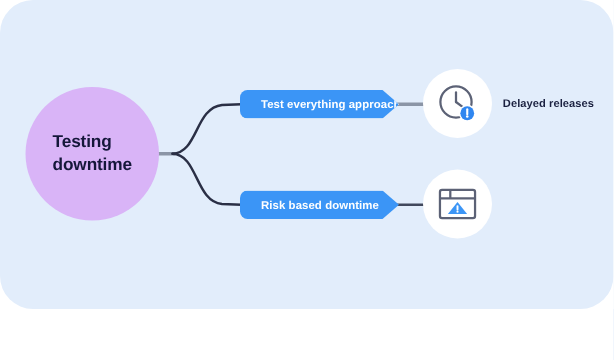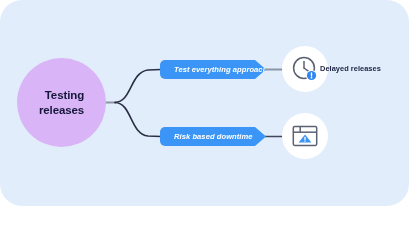--- a/index.html
+++ b/index.html
@@ -45,21 +45,21 @@
     position: absolute;
     left: 17px;
     top: 58px;
     width: 89px;
     height: 89px;
     border-radius: 50%;
     background: #d9b4f7;
     display: flex;
     align-items: center;
     justify-content: center;
-    text-align: right;
+    text-align: left;
     box-sizing: border-box;
   }
   #central-node .node-text {
     font-size: 11.5px;
     font-weight: bold;
     line-height: 1.28;
     color: #15173a;
     letter-spacing: -0.1px;
   }
   
@@ -69,21 +69,20 @@
     background: #3b95f6;
     display: flex;
     align-items: center;
     box-sizing: border-box;
     padding-left: 14px;
     padding-right: 18px;
     border-top-left-radius: 5px;
     border-bottom-left-radius: 5px;
     -webkit-clip-path: polygon(0 0, calc(100% - 11px) 0, 100% 50%, calc(100% - 11px) 100%, 0 100%);
     clip-path: polygon(0 0, calc(100% - 11px) 0, 100% 50%, calc(100% - 11px) 100%, 0 100%);
-    font-style: italic;
   }
   .branch-tag .tag-label {
     font-size: 7.6px;
     font-weight: bold;
     color: #ffffff;
     white-space: nowrap;
     letter-spacing: 0.05px;
   }
   #tag-0 { left: 160px; top: 60px; width: 106px; }
   #tag-1 { left: 160px; top: 127px; width: 106px; }
@@ -106,21 +105,21 @@
   
   .outcome-text {
     position: absolute;
     font-size: 7.4px;
     font-weight: bold;
     color: #1b2140;
     line-height: 1.42;
     letter-spacing: 0.05px;
     white-space: pre-line;
   }
-  #outcome-0 { left: 320px; top: 64px; width: 66px; }
+  #outcome-0 { left: 330px; top: 64px; width: 66px; text-align: right; }
   #outcome-1 { left: 330px; top: 124px; width: 78px; }
 </style>
 </head>
 <body>
 
 <div id="canvas">
 
   <div id="card"></div>
 
   <svg id="wires" viewBox="0 0 409 206" width="409" height="206">
@@ -132,21 +131,21 @@
     <path d="M 115 102.5 C 132 103 130 134 148 136 L 161 136.5" stroke="#2a2f45" stroke-width="1.6" fill="none" stroke-linecap="round"></path>
 
     <path d="M 265 69.5 L 288 69.5" stroke="#8b95a6" stroke-width="2.2" fill="none" stroke-linecap="round"></path>
 
     <path d="M 265 136.5 L 288 136.5" stroke="#41485c" stroke-width="1.6" fill="none" stroke-linecap="round"></path>
   </svg>
 
   <div id="central-node">
     <div class="node-text">
       <span>Testing</span><br>
-      <span>releases</span>
+      <span>downtime</span>
     </div>
   </div>
 
   <div class="branch-tag" id="tag-0">
     <span class="tag-label">Test everything approach</span>
   </div>
 
   <div class="branch-tag" id="tag-1">
     <span class="tag-label">Risk based downtime</span>
   </div>

